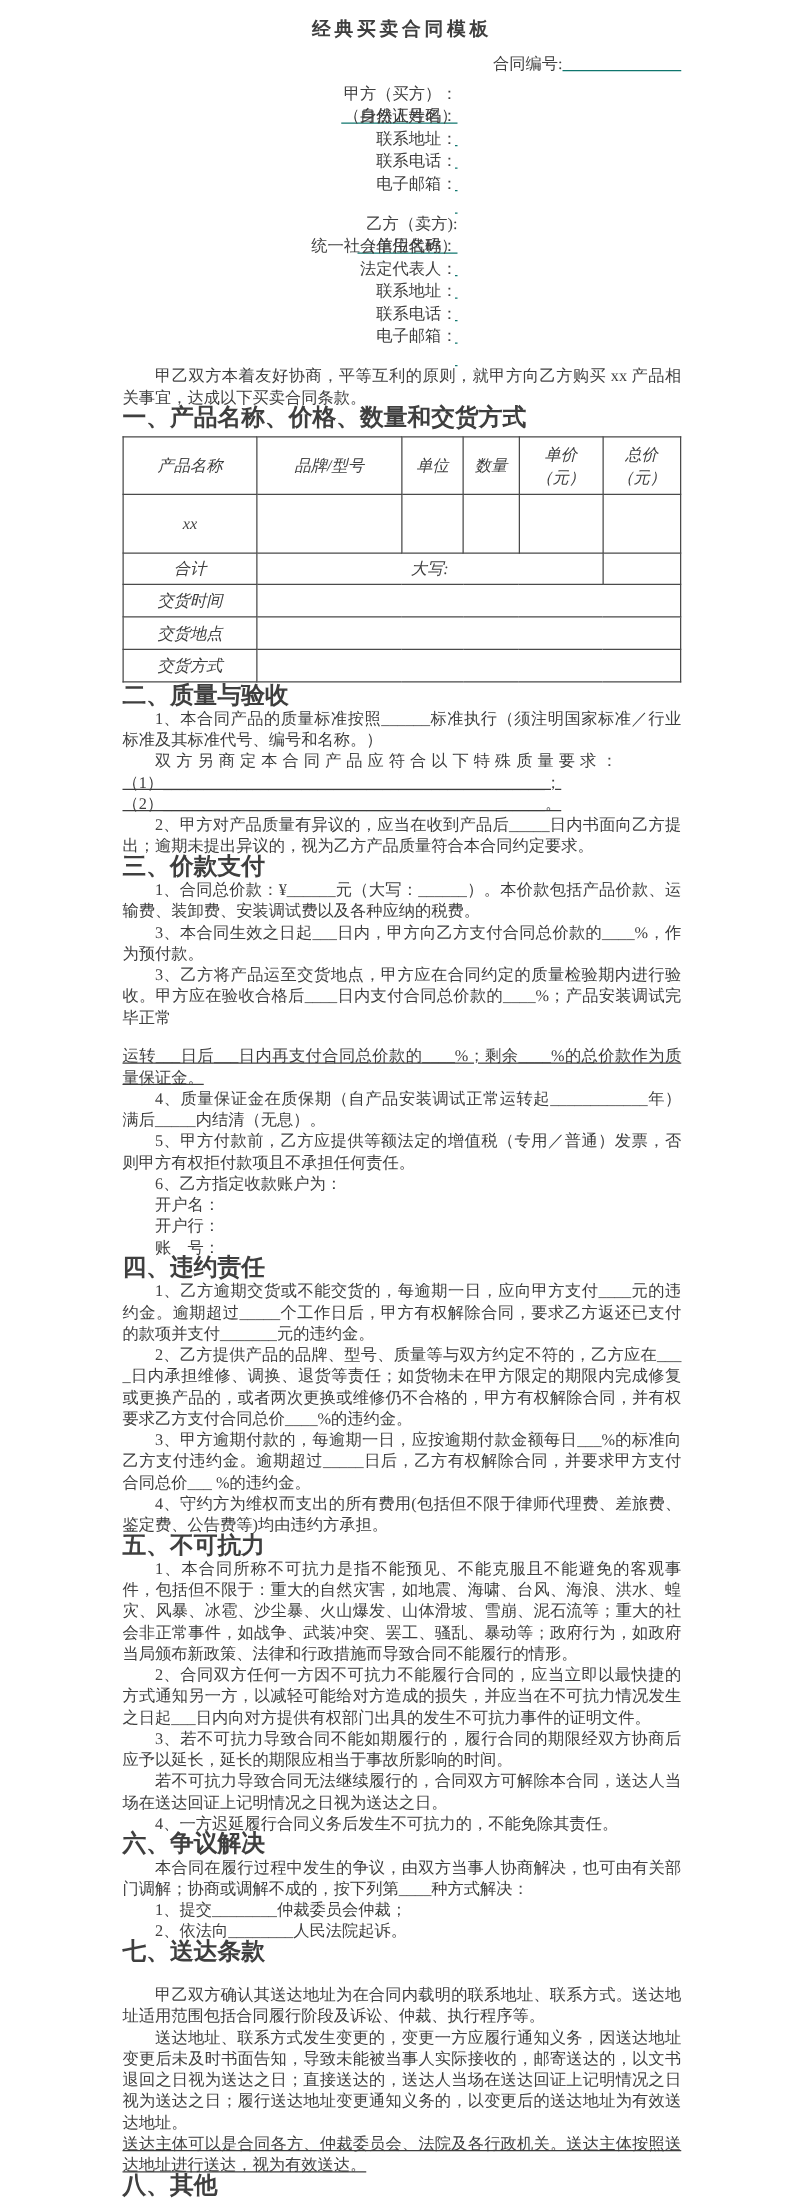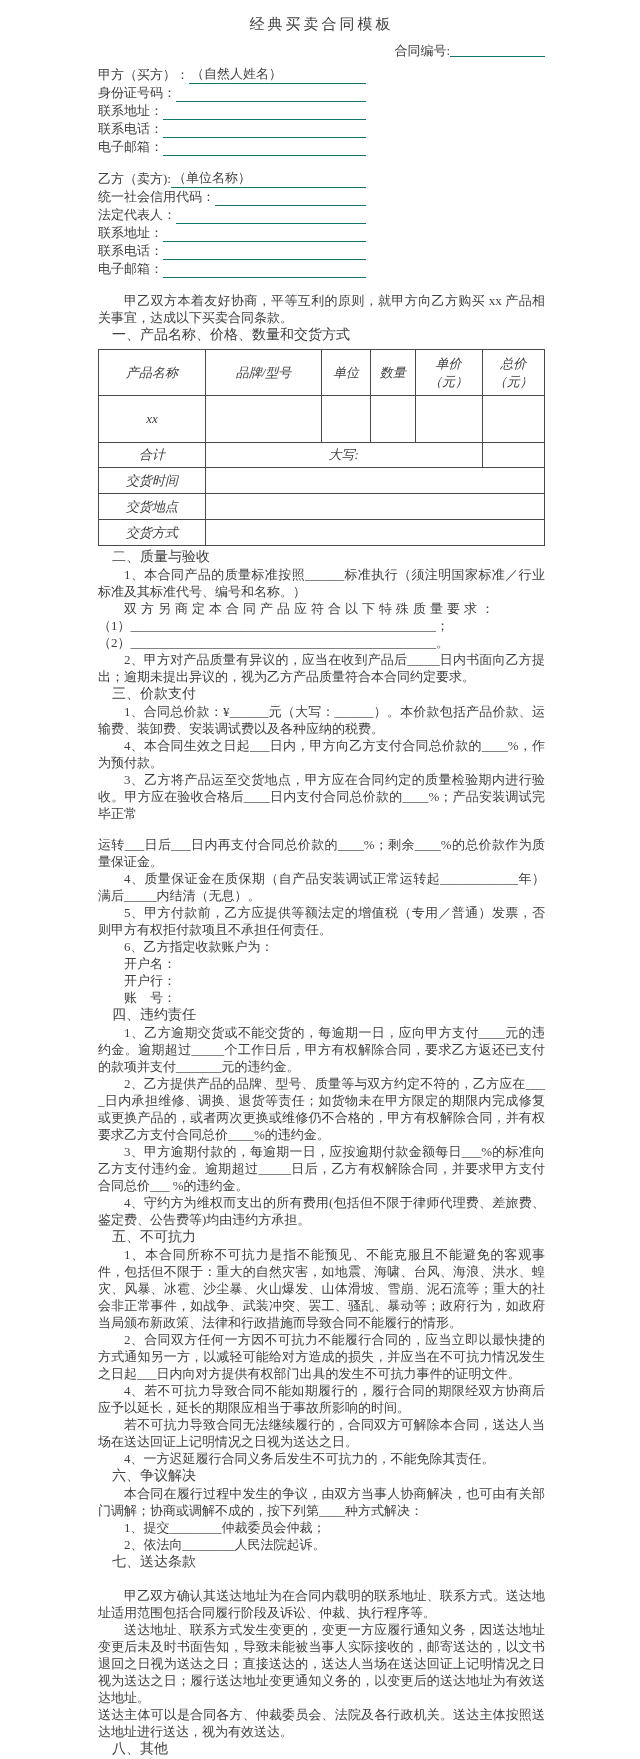--- a/index.html
+++ b/index.html
@@ -4,40 +4,40 @@
 <style>
   html,body{margin:0;padding:0;background:#ffffff;}
   body{
     width:640px;
     color:#3f3f3f;
     font-family:"Liberation Serif","DejaVu Serif",serif;
     font-size:13px;
   }
   .page{padding:14px 95px 18px 98px;}
   .doc-title{
-    text-align:center;font-weight:normal;font-size:15px;
+    text-align:center;font-weight:bold;font-size:15px;
     letter-spacing:3px;line-height:20px;
   }
   .contract-no{
     display:flex;justify-content:flex-end;align-items:flex-start;
     margin:8px 0 6px 0;line-height:18px;
   }
   .contract-no .fill{width:95px;}
   .fill{
     display:inline-block;border-bottom:1px solid #0f766e;
     min-height:14px;vertical-align:bottom;
   }
   .field-block{margin:0 0 14px 0;}
-  .field{display:flex;align-items:flex-end;width:268px;line-height:18px;height:18px;}
+  .field{display:flex;align-items:flex-end;width:268px;line-height:18px;height:18px;flex-direction:column;}
   .field .fill{flex:1;}
   .fval{padding-left:2px;white-space:nowrap;}
   .intro{margin-top:12px;text-indent:2em;text-align:justify;line-height:17px;}
-  .heading{font-weight:normal;line-height:18px;font-size:14px;margin-left:14px;}
+  .heading{font-weight:bold;line-height:18px;font-size:19px;}
   .para{line-height:17px;text-align:justify;text-indent:2em;word-break:break-all;}
-  .no-indent{text-indent:0;}
+  .no-indent{text-indent:0;text-decoration:underline;}
   .spread{letter-spacing:4px;}
   .gap-before{margin-top:14px;}
   .gap-after{margin-bottom:16px;}
   table{
     width:100%;border-collapse:collapse;table-layout:fixed;
     margin:5px 0 2px 0;
     font-style:italic;
   }
   th,td{
     border:1px solid #4a4a4a;font-weight:normal;text-align:center;
@@ -163,38 +163,38 @@
 
   <div id="sections">
       <div class="heading">二、质量与验收</div>
       <div class="para">1、本合同产品的质量标准按照______标准执行（须注明国家标准／行业标准及其标准代号、编号和名称。）</div>
       <div class="para spread">双方另商定本合同产品应符合以下特殊质量要求：</div>
       <div class="para no-indent">（1）_______________________________________________；</div>
       <div class="para no-indent">（2）_______________________________________________。</div>
       <div class="para">2、甲方对产品质量有异议的，应当在收到产品后_____日内书面向乙方提出；逾期未提出异议的，视为乙方产品质量符合本合同约定要求。</div>
       <div class="heading">三、价款支付</div>
       <div class="para">1、合同总价款：¥______元（大写：______）。本价款包括产品价款、运输费、装卸费、安装调试费以及各种应纳的税费。</div>
-      <div class="para">4、本合同生效之日起___日内，甲方向乙方支付合同总价款的____%，作为预付款。</div>
+      <div class="para">3、本合同生效之日起___日内，甲方向乙方支付合同总价款的____%，作为预付款。</div>
       <div class="para">3、乙方将产品运至交货地点，甲方应在合同约定的质量检验期内进行验收。甲方应在验收合格后____日内支付合同总价款的____%；产品安装调试完毕正常</div>
       <div class="para no-indent gap-before">运转___日后___日内再支付合同总价款的____%；剩余____%的总价款作为质量保证金。</div>
       <div class="para">4、质量保证金在质保期（自产品安装调试正常运转起____________年）满后_____内结清（无息）。</div>
       <div class="para">5、甲方付款前，乙方应提供等额法定的增值税（专用／普通）发票，否则甲方有权拒付款项且不承担任何责任。</div>
       <div class="para">6、乙方指定收款账户为：</div>
       <div class="para">开户名：</div>
       <div class="para">开户行：</div>
       <div class="para">账　号：</div>
       <div class="heading">四、违约责任</div>
       <div class="para">1、乙方逾期交货或不能交货的，每逾期一日，应向甲方支付____元的违约金。逾期超过_____个工作日后，甲方有权解除合同，要求乙方返还已支付的款项并支付_______元的违约金。</div>
       <div class="para">2、乙方提供产品的品牌、型号、质量等与双方约定不符的，乙方应在____日内承担维修、调换、退货等责任；如货物未在甲方限定的期限内完成修复或更换产品的，或者两次更换或维修仍不合格的，甲方有权解除合同，并有权要求乙方支付合同总价____%的违约金。</div>
       <div class="para">3、甲方逾期付款的，每逾期一日，应按逾期付款金额每日___%的标准向乙方支付违约金。逾期超过_____日后，乙方有权解除合同，并要求甲方支付合同总价___ %的违约金。</div>
       <div class="para">4、守约方为维权而支出的所有费用(包括但不限于律师代理费、差旅费、鉴定费、公告费等)均由违约方承担。</div>
       <div class="heading">五、不可抗力</div>
       <div class="para">1、本合同所称不可抗力是指不能预见、不能克服且不能避免的客观事件，包括但不限于：重大的自然灾害，如地震、海啸、台风、海浪、洪水、蝗灾、风暴、冰雹、沙尘暴、火山爆发、山体滑坡、雪崩、泥石流等；重大的社会非正常事件，如战争、武装冲突、罢工、骚乱、暴动等；政府行为，如政府当局颁布新政策、法律和行政措施而导致合同不能履行的情形。</div>
       <div class="para">2、合同双方任何一方因不可抗力不能履行合同的，应当立即以最快捷的方式通知另一方，以减轻可能给对方造成的损失，并应当在不可抗力情况发生之日起___日内向对方提供有权部门出具的发生不可抗力事件的证明文件。</div>
-      <div class="para">4、若不可抗力导致合同不能如期履行的，履行合同的期限经双方协商后应予以延长，延长的期限应相当于事故所影响的时间。</div>
+      <div class="para">3、若不可抗力导致合同不能如期履行的，履行合同的期限经双方协商后应予以延长，延长的期限应相当于事故所影响的时间。</div>
       <div class="para">若不可抗力导致合同无法继续履行的，合同双方可解除本合同，送达人当场在送达回证上记明情况之日视为送达之日。</div>
       <div class="para">4、一方迟延履行合同义务后发生不可抗力的，不能免除其责任。</div>
       <div class="heading">六、争议解决</div>
       <div class="para">本合同在履行过程中发生的争议，由双方当事人协商解决，也可由有关部门调解；协商或调解不成的，按下列第____种方式解决：</div>
       <div class="para">1、提交________仲裁委员会仲裁；</div>
       <div class="para">2、依法向________人民法院起诉。</div>
       <div class="heading gap-after">七、送达条款</div>
       <div class="para">甲乙双方确认其送达地址为在合同内载明的联系地址、联系方式。送达地址适用范围包括合同履行阶段及诉讼、仲裁、执行程序等。</div>
       <div class="para">送达地址、联系方式发生变更的，变更一方应履行通知义务，因送达地址变更后未及时书面告知，导致未能被当事人实际接收的，邮寄送达的，以文书退回之日视为送达之日；直接送达的，送达人当场在送达回证上记明情况之日视为送达之日；履行送达地址变更通知义务的，以变更后的送达地址为有效送达地址。</div>
       <div class="para no-indent">送达主体可以是合同各方、仲裁委员会、法院及各行政机关。送达主体按照送达地址进行送达，视为有效送达。</div>

